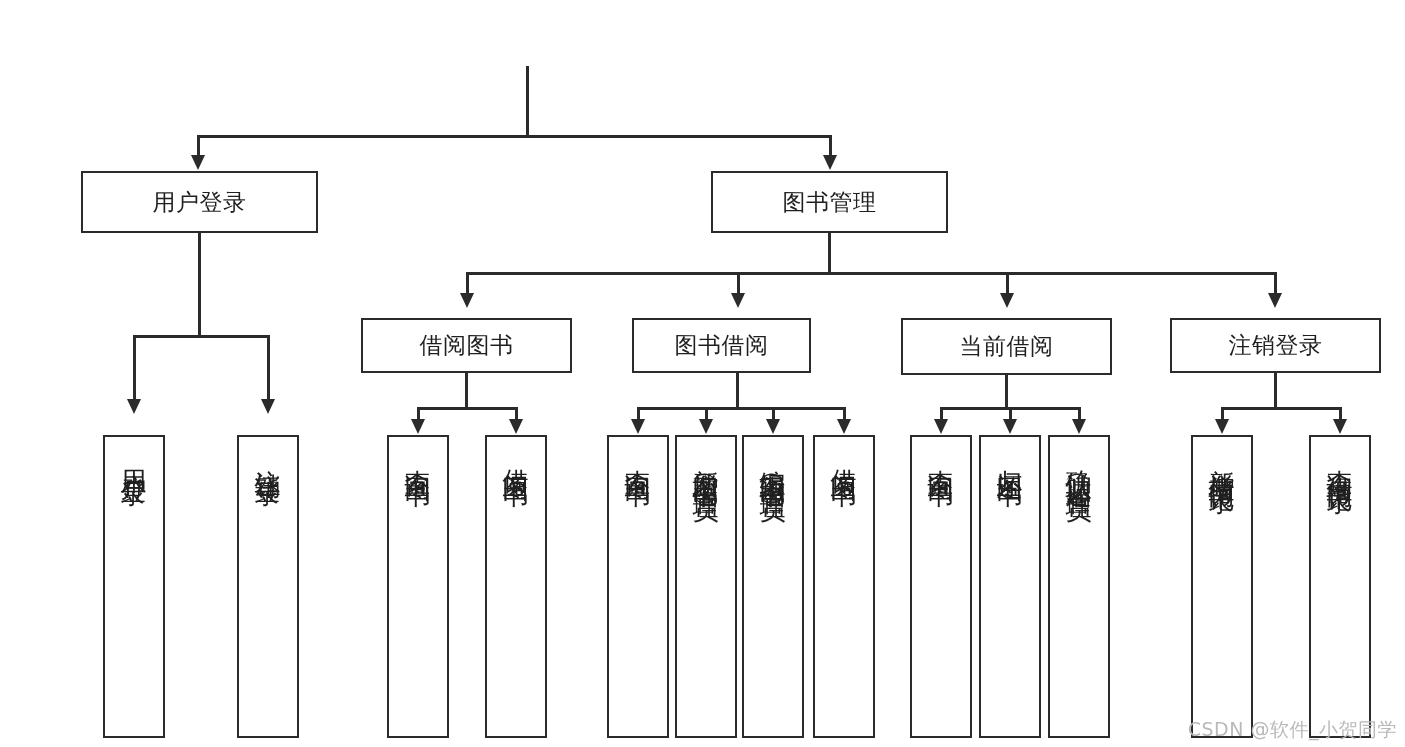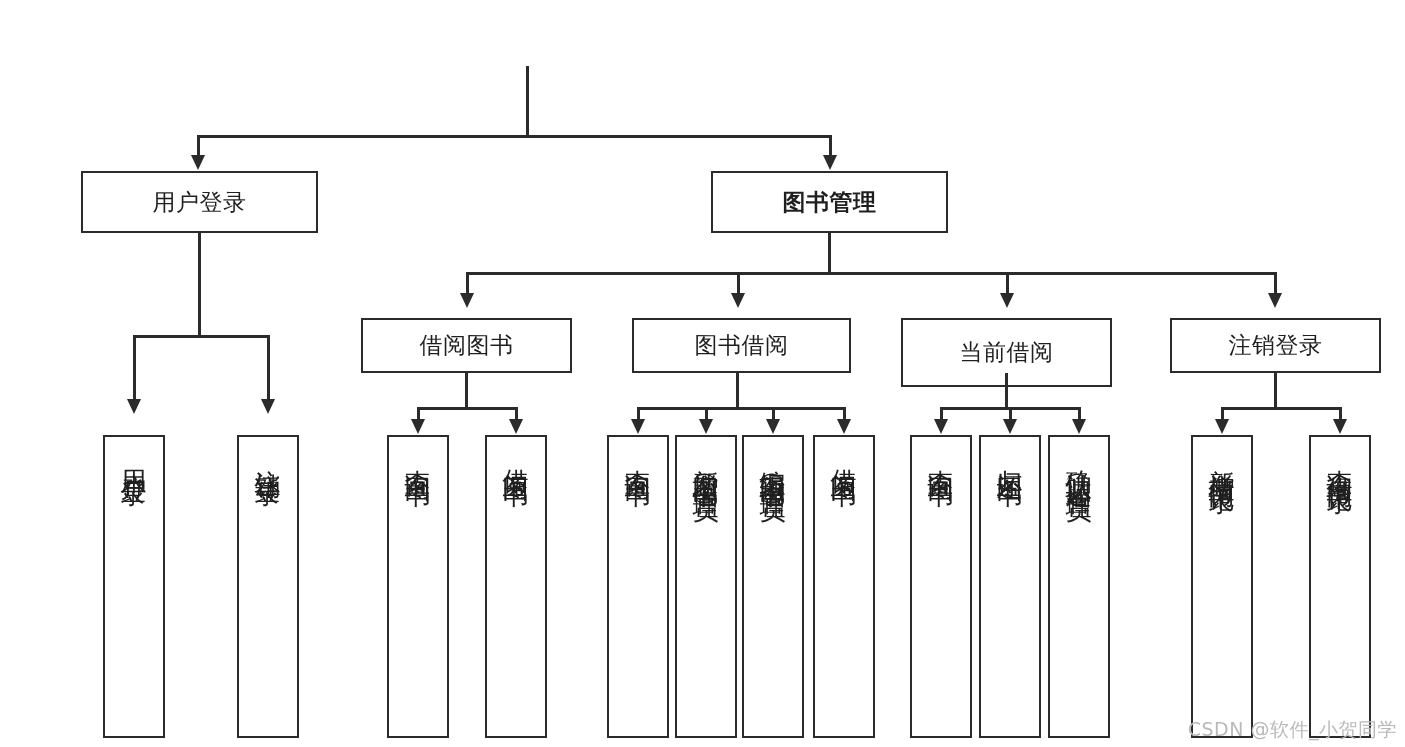--- a/index.html
+++ b/index.html
@@ -91,21 +91,21 @@
   <div class="ln vln" style="left:197px;top:135px;width:2.5px;height:22px;"></div>
   <div class="arrow" style="left:191px;top:155px;"></div>
 
   <div class="ln vln" style="left:829px;top:135px;width:2.5px;height:22px;"></div>
   <div class="arrow" style="left:823px;top:155px;"></div>
 
   <div class="node horiz" style="left:81px;top:171px;width:237px;height:62px;">
     <span class="label">用户登录</span>
   </div>
 
-  <div class="node horiz" style="left:711px;top:171px;width:237px;height:62px;font-weight:bold;">
+  <div class="node horiz" style="left:711px;top:171px;width:237px;height:62px;">
     <span class="label">图书管理</span>
   </div>
 
   <div class="ln vln" style="left:198px;top:233px;width:2.5px;height:102px;"></div>
   <div class="ln hln" style="left:133px;top:335px;width:136px;height:2.5px;"></div>
   <div class="ln vln" style="left:133px;top:335px;width:2.5px;height:66px;"></div>
   <div class="arrow" style="left:127px;top:399px;"></div>
   <div class="ln vln" style="left:267px;top:335px;width:2.5px;height:66px;"></div>
   <div class="arrow" style="left:261px;top:399px;"></div>
 
@@ -120,24 +120,24 @@
 
   <div class="ln vln" style="left:1006px;top:272px;width:2.5px;height:23px;"></div>
   <div class="arrow" style="left:1000px;top:293px;"></div>
 
   <div class="ln vln" style="left:1274px;top:272px;width:2.5px;height:23px;"></div>
   <div class="arrow" style="left:1268px;top:293px;"></div>
 
   <div class="node horiz" style="left:361px;top:318px;width:211px;height:55px;">
     <span class="label">借阅图书</span>
   </div>
-  <div class="node horiz" style="left:632px;top:318px;width:219px;height:55px;">
+  <div class="node horiz" style="left:632px;top:318px;width:179px;height:55px;">
     <span class="label">图书借阅</span>
   </div>
-  <div class="node horiz" style="left:901px;top:318px;width:211px;height:69px;">
+  <div class="node horiz" style="left:901px;top:318px;width:211px;height:57px;">
     <span class="label">当前借阅</span>
   </div>
   <div class="node horiz" style="left:1170px;top:318px;width:211px;height:55px;">
     <span class="label">注销登录</span>
   </div>
 
   <div class="ln vln" style="left:465px;top:373px;width:2.5px;height:34px;"></div>
   <div class="ln hln" style="left:417px;top:407px;width:100px;height:2.5px;"></div>
   <div class="ln vln" style="left:417px;top:407px;width:2.5px;height:14px;"></div>
   <div class="arrow" style="left:411px;top:419px;"></div>

